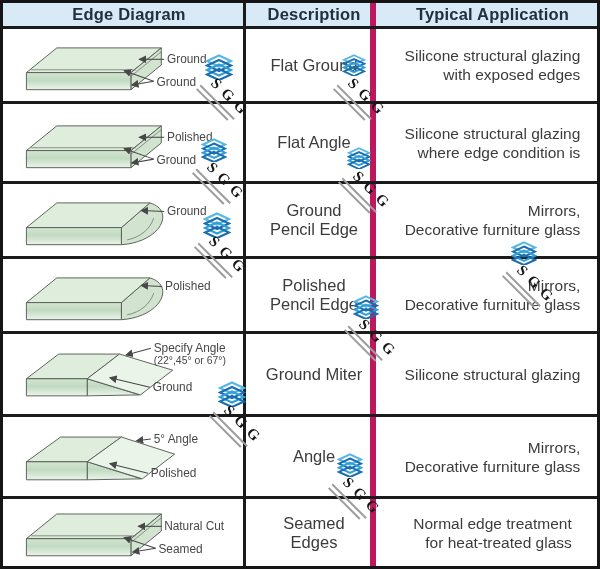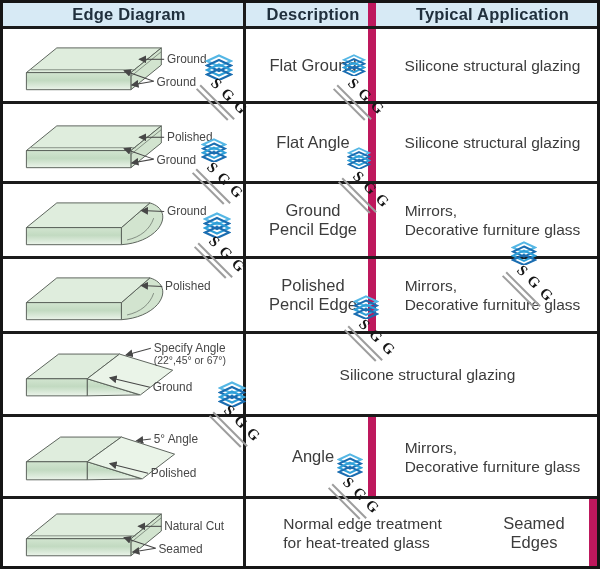--- a/index.html
+++ b/index.html
@@ -5,25 +5,25 @@
   html,body{margin:0;padding:0;background:#ffffff;}
   .stage{position:relative;width:600px;height:569px;box-sizing:border-box;
          border:3px solid #151515;background:#fff;overflow:hidden;
          font-family:"Liberation Sans",sans-serif;display:flex;flex-direction:column;}
   .row{display:flex;box-sizing:border-box;border-bottom:3px solid #1b1b1b;}
   .hrow{height:30px;background:#d7eaf5;}
   .r1{height:75px}.r2{height:80px}.r3{height:75px}.r4{height:75px}
   .r5{height:96px}.r6{height:95px}.r7{flex:1;border-bottom:none;}
   .cell{box-sizing:border-box;position:relative;display:flex;align-items:center;justify-content:center;padding-left:12px;}
   .c1{width:243px;border-right:3px solid #1b1b1b;justify-content:flex-start;}
-  .c2{width:130px;border-right:8px solid #be185d;}
+  .c2{width:130px;border-right:6px solid #be185d;}
   .c3{flex:1;border-radius:12px;}
   .hcell{font-size:16.5px;font-weight:600;color:#20303d;letter-spacing:0.2px;}
   .desc{font-size:16.5px;color:#3c3c3c;text-align:center;line-height:19px;}
-  .appt{font-size:15.5px;color:#3c3c3c;text-align:left;line-height:19px;}
+  .appt{font-size:15.5px;color:#3c3c3c;text-align:right;line-height:19px;}
   .desc span,.appt span{display:block;}
   .dsvg{display:block;}
   .f-top{fill:#dfeddd;stroke:#565e56;stroke-width:1;stroke-linejoin:round;}
   .f-side{fill:#d2e4cf;stroke:#565e56;stroke-width:1;stroke-linejoin:round;}
   .f-facet{fill:#eaf4e8;stroke:#565e56;stroke-width:1;stroke-linejoin:round;}
   .f-front{fill:url(#gfront);stroke:#565e56;stroke-width:1;stroke-linejoin:round;}
   .thin{stroke:#6b746b;stroke-width:0.8;fill:none;}
   .arrow{stroke:#474747;stroke-width:1.1;fill:none;marker-end:url(#arrh);}
   .dlabel{font-family:"Liberation Sans",sans-serif;font-size:12.5px;fill:#474747;}
   .dlabel.small{font-size:11px;}
@@ -84,20 +84,21 @@
       </svg>
     </div>
     <div class="cell c2">
       <div class="desc">
           <span>Flat Ground</span>
         </div>
     </div>
     <div class="cell c3">
       <div class="appt">
         <span>Silicone structural glazing</span>
+        <span>with exposed edges</span>
       </div>
     </div>
   </div>
 
   <div class="row r2">
     <div class="cell c1">
       <svg class="dsvg" width="240" height="77" viewBox="0 0 240 77">
         <g>
           <path class="f-top" d="M12,47 L44,21 L154,21 L122,47 Z"></path>
           <path class="f-side" d="M122,47 L154,21 L154,39 L122,65 Z"></path>
@@ -113,20 +114,21 @@
       </svg>
     </div>
     <div class="cell c2">
       <div class="desc">
           <span>Flat Angle</span>
         </div>
     </div>
     <div class="cell c3">
       <div class="appt">
         <span>Silicone structural glazing</span>
+        <span>where edge condition is</span>
       </div>
     </div>
   </div>
 
   <div class="row r3">
     <div class="cell c1">
       <svg class="dsvg" width="240" height="72" viewBox="0 0 240 72">
         <g>
           <path class="f-side" d="M112,44 L142,18 C156,22 160,34 150,46 C142,55 128,61 112,62 Z"></path>
           <path class="f-top" d="M12,44 L44,18 L142,18 L112,44 Z"></path>
@@ -187,20 +189,25 @@
           <path class="f-facet" d="M76,44 L110,18 L166,35 L132,61 Z"></path>
           <path class="f-front" d="M12,44 L76,44 L76,62 L12,62 Z"></path>
         </g>
         <path class="arrow" d="M143,12 L117,19"></path>
         <path class="arrow" d="M142,53 L100,43"></path>
         <text class="dlabel" x="146" y="16">Specify Angle</text>
         <text class="dlabel small" x="146" y="29">(22°,45° or 67°)</text>
         <text class="dlabel" x="145" y="57">Ground</text>
       </svg>
     </div>
+    <div class="cell c2">
+      <div class="desc">
+          <span>Ground Miter</span>
+        </div>
+    </div>
     <div class="cell c3">
       <div class="appt">
           <span>Silicone structural glazing</span>
         </div>
     </div>
   </div>
 
   <div class="row r6">
     <div class="cell c1">
       <svg class="dsvg" width="240" height="74" viewBox="0 0 240 74">
@@ -239,31 +246,31 @@
           <path class="thin" d="M17,37 L127,37"></path>
           <path class="thin" d="M122,44 L154,18"></path>
         </g>
         <path class="arrow" d="M154,27 L130,27"></path>
         <path class="arrow" d="M148,50 L115,39"></path>
         <path class="arrow" d="M148,50 L124,54"></path>
         <text class="dlabel" x="157" y="31">Natural Cut</text>
         <text class="dlabel" x="151" y="55">Seamed</text>
       </svg>
     </div>
+    <div class="cell c2">
+      <div class="desc">
+          <span>Seamed Edges</span>
+        </div>
+    </div>
     <div class="cell c3">
       <div class="appt">
         <span>Normal edge treatment</span>
         <span>for heat-treated glass</span>
       </div>
     </div>
-    <div class="cell c2">
-      <div class="desc">
-          <span>Seamed Edges</span>
-        </div>
-    </div>
   </div>
 
   <div class="wm" style="left:202px;top:51px">
     <svg width="28" height="26" viewBox="0 0 28 26">
       <path d="M14,1.5 L26,7 L14,12.5 L2,7 Z" fill="none" stroke="#55b7e5" stroke-width="2.2"></path>
       <path d="M14,6 L26,11.5 L14,17 L2,11.5 Z" fill="none" stroke="#1a6db1" stroke-width="2.2"></path>
       <path d="M14,10.5 L26,16 L14,21.5 L2,16 Z" fill="none" stroke="#2f9fd8" stroke-width="2.2"></path>
       <path d="M14,15 L26,20.5 L14,26 L2,20.5 Z" fill="none" stroke="#1a6db1" stroke-width="2.2"></path>
     </svg>
     <div class="wm-rot"><span class="wm-text">SGG</span><span class="wm-line l1"></span><span class="wm-line l2"></span></div>

